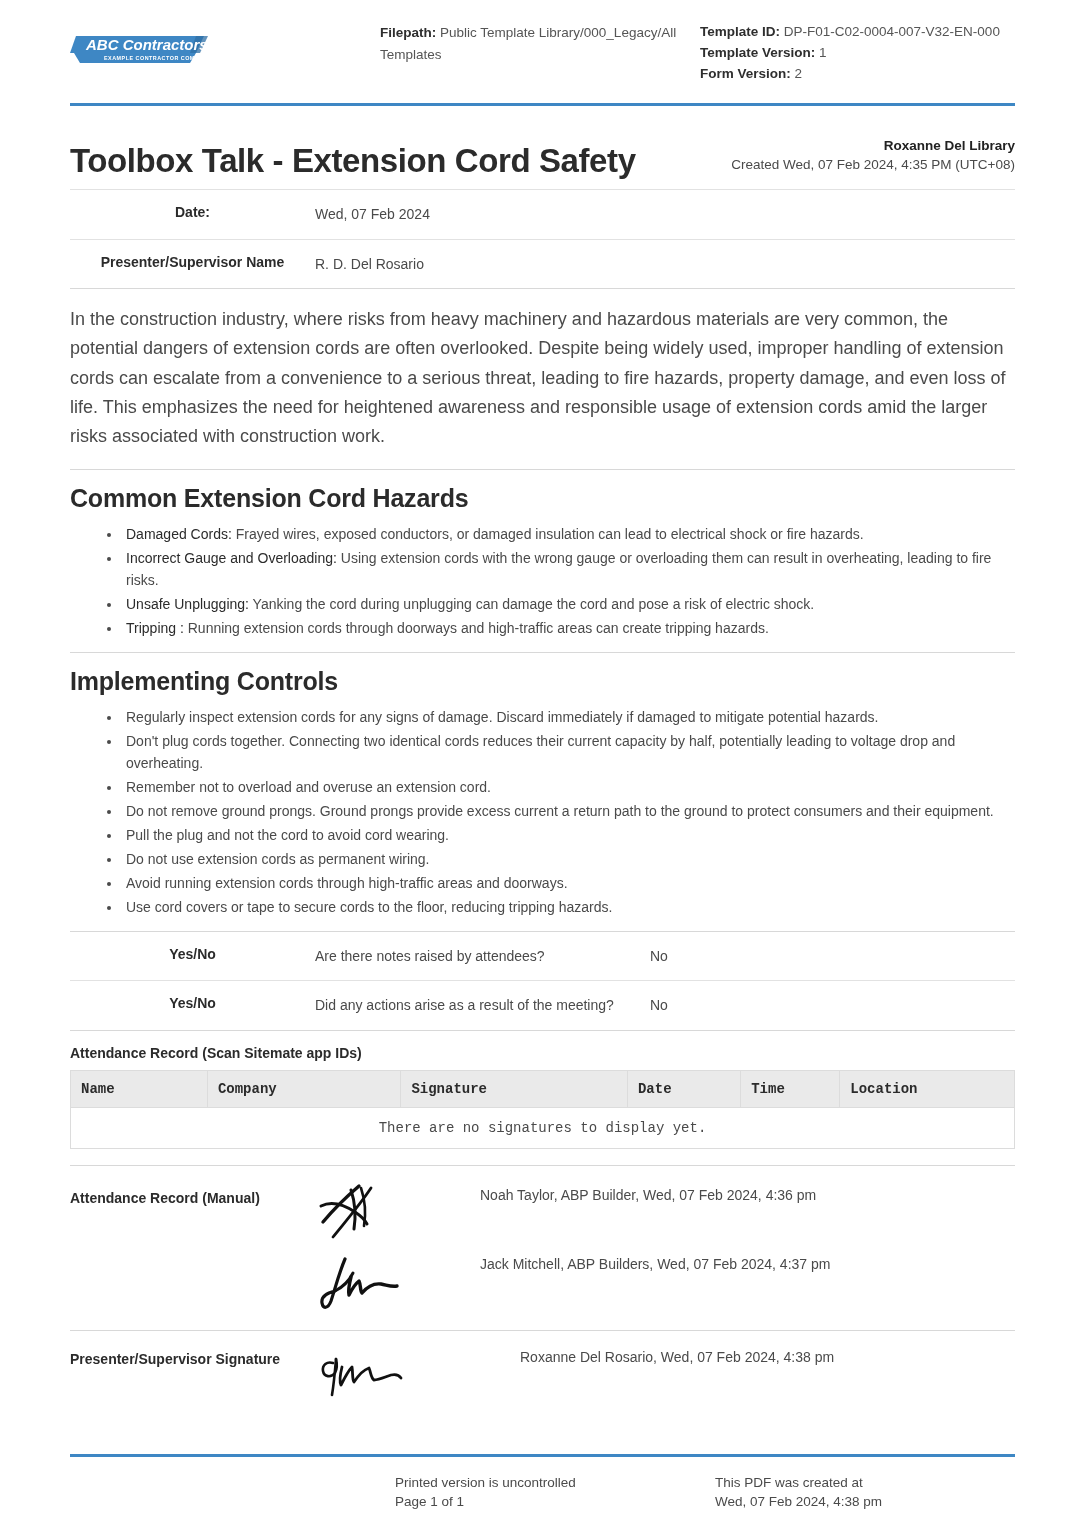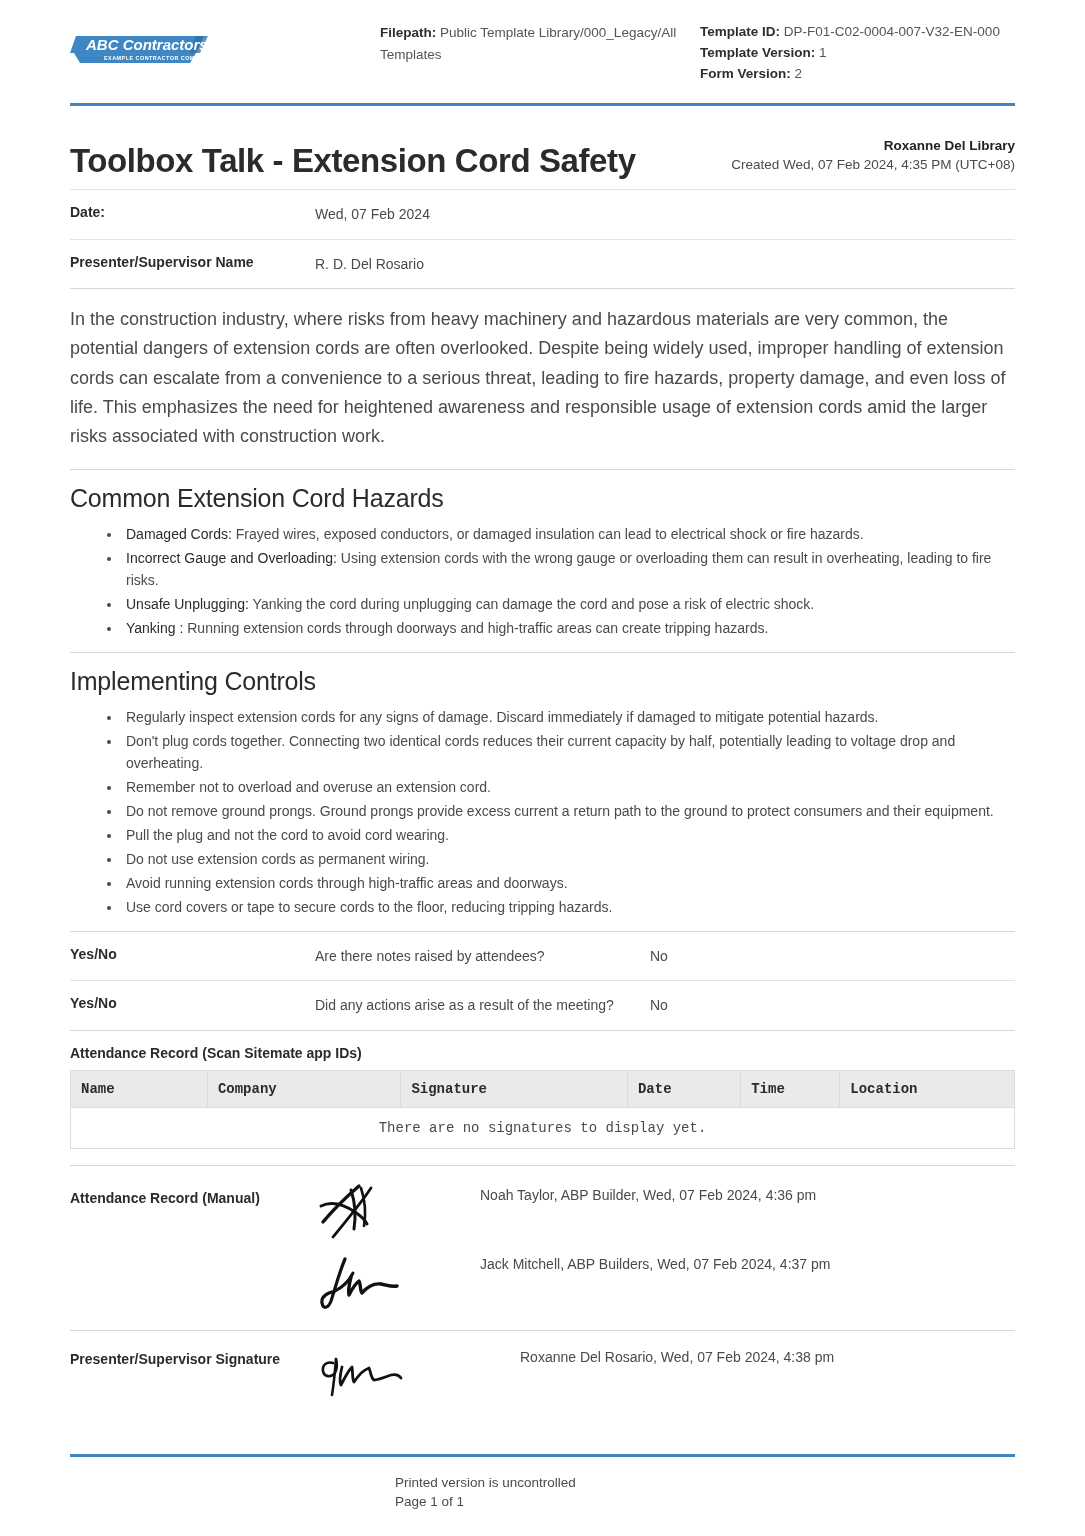--- a/index.html
+++ b/index.html
@@ -94,20 +94,21 @@
   .field-row {
     display: flex;
     padding: 14px 0 13px 0;
     font-size: 14px;
   }
   .field-label {
     flex: 0 0 245px;
     width: 245px;
     font-weight: bold;
     color: #2b2b2b;
+    text-align: center;
   }
   .field-question {
     flex: 0 0 335px;
     width: 335px;
     color: #4a4a4a;
     line-height: 1.55;
   }
   .field-value {
     flex: 1;
     color: #4a4a4a;
@@ -119,21 +120,21 @@
     font-size: 18px;
     line-height: 1.62;
     color: #4a4a4a;
     padding: 16px 0 18px 0;
     margin: 0;
   }
 
   .section { padding-top: 14px; padding-bottom: 10px; }
   .section-title {
     font-size: 25px;
-    font-weight: normal;
+    font-weight: bold;
     color: #2b2b2b;
     margin: 0 0 10px 0;
     letter-spacing: -0.2px;
   }
   ul.bullets {
     margin: 0;
     padding-left: 52px;
     font-size: 14px;
     line-height: 1.58;
     color: #4a4a4a;
@@ -315,21 +316,21 @@
   <p class="intro">In the construction industry, where risks from heavy machinery and hazardous materials are very common, the potential dangers of extension cords are often overlooked. Despite being widely used, improper handling of extension cords can escalate from a convenience to a serious threat, leading to fire hazards, property damage, and even loss of life. This emphasizes the need for heightened awareness and responsible usage of extension cords amid the larger risks associated with construction work.</p>
 
   <div class="sep-strong"></div>
 
   <div class="section">
     <h2 class="section-title">Common Extension Cord Hazards</h2>
     <ul class="bullets">
       <li><span class="b">Damaged Cords:</span><span> Frayed wires, exposed conductors, or damaged insulation can lead to electrical shock or fire hazards.</span></li>
       <li><span class="b">Incorrect Gauge and Overloading:</span><span> Using extension cords with the wrong gauge or overloading them can result in overheating, leading to fire risks.</span></li>
       <li><span class="b">Unsafe Unplugging:</span><span> Yanking the cord during unplugging can damage the cord and pose a risk of electric shock.</span></li>
-      <li><span class="b">Yanking :</span><span> Running extension cords through doorways and high-traffic areas can create tripping hazards.</span></li>
+      <li><span class="b">Tripping :</span><span> Running extension cords through doorways and high-traffic areas can create tripping hazards.</span></li>
     </ul>
   </div>
 
   <div class="sep-strong"></div>
 
   <div class="section">
     <h2 class="section-title">Implementing Controls</h2>
     <ul class="bullets">
       <li>Regularly inspect extension cords for any signs of damage. Discard immediately if damaged to mitigate potential hazards.</li>
       <li>Don't plug cords together. Connecting two identical cords reduces their current capacity by half, potentially leading to voltage drop and overheating.</li>
@@ -439,16 +440,20 @@
   </div>
 
   <div class="footer">
     <div class="rule-blue footer-rule"></div>
     <div class="footer-cols">
       <div class="footer-c1"></div>
       <div class="footer-c2">
         <div>Printed version is uncontrolled</div>
         <div>Page 1 of 1</div>
       </div>
+      <div class="footer-c3">
+        <div>This PDF was created at</div>
+        <div>Wed, 07 Feb 2024, 4:38 pm</div>
+      </div>
     </div>
   </div>
 
 </div>
 
 </body></html>

